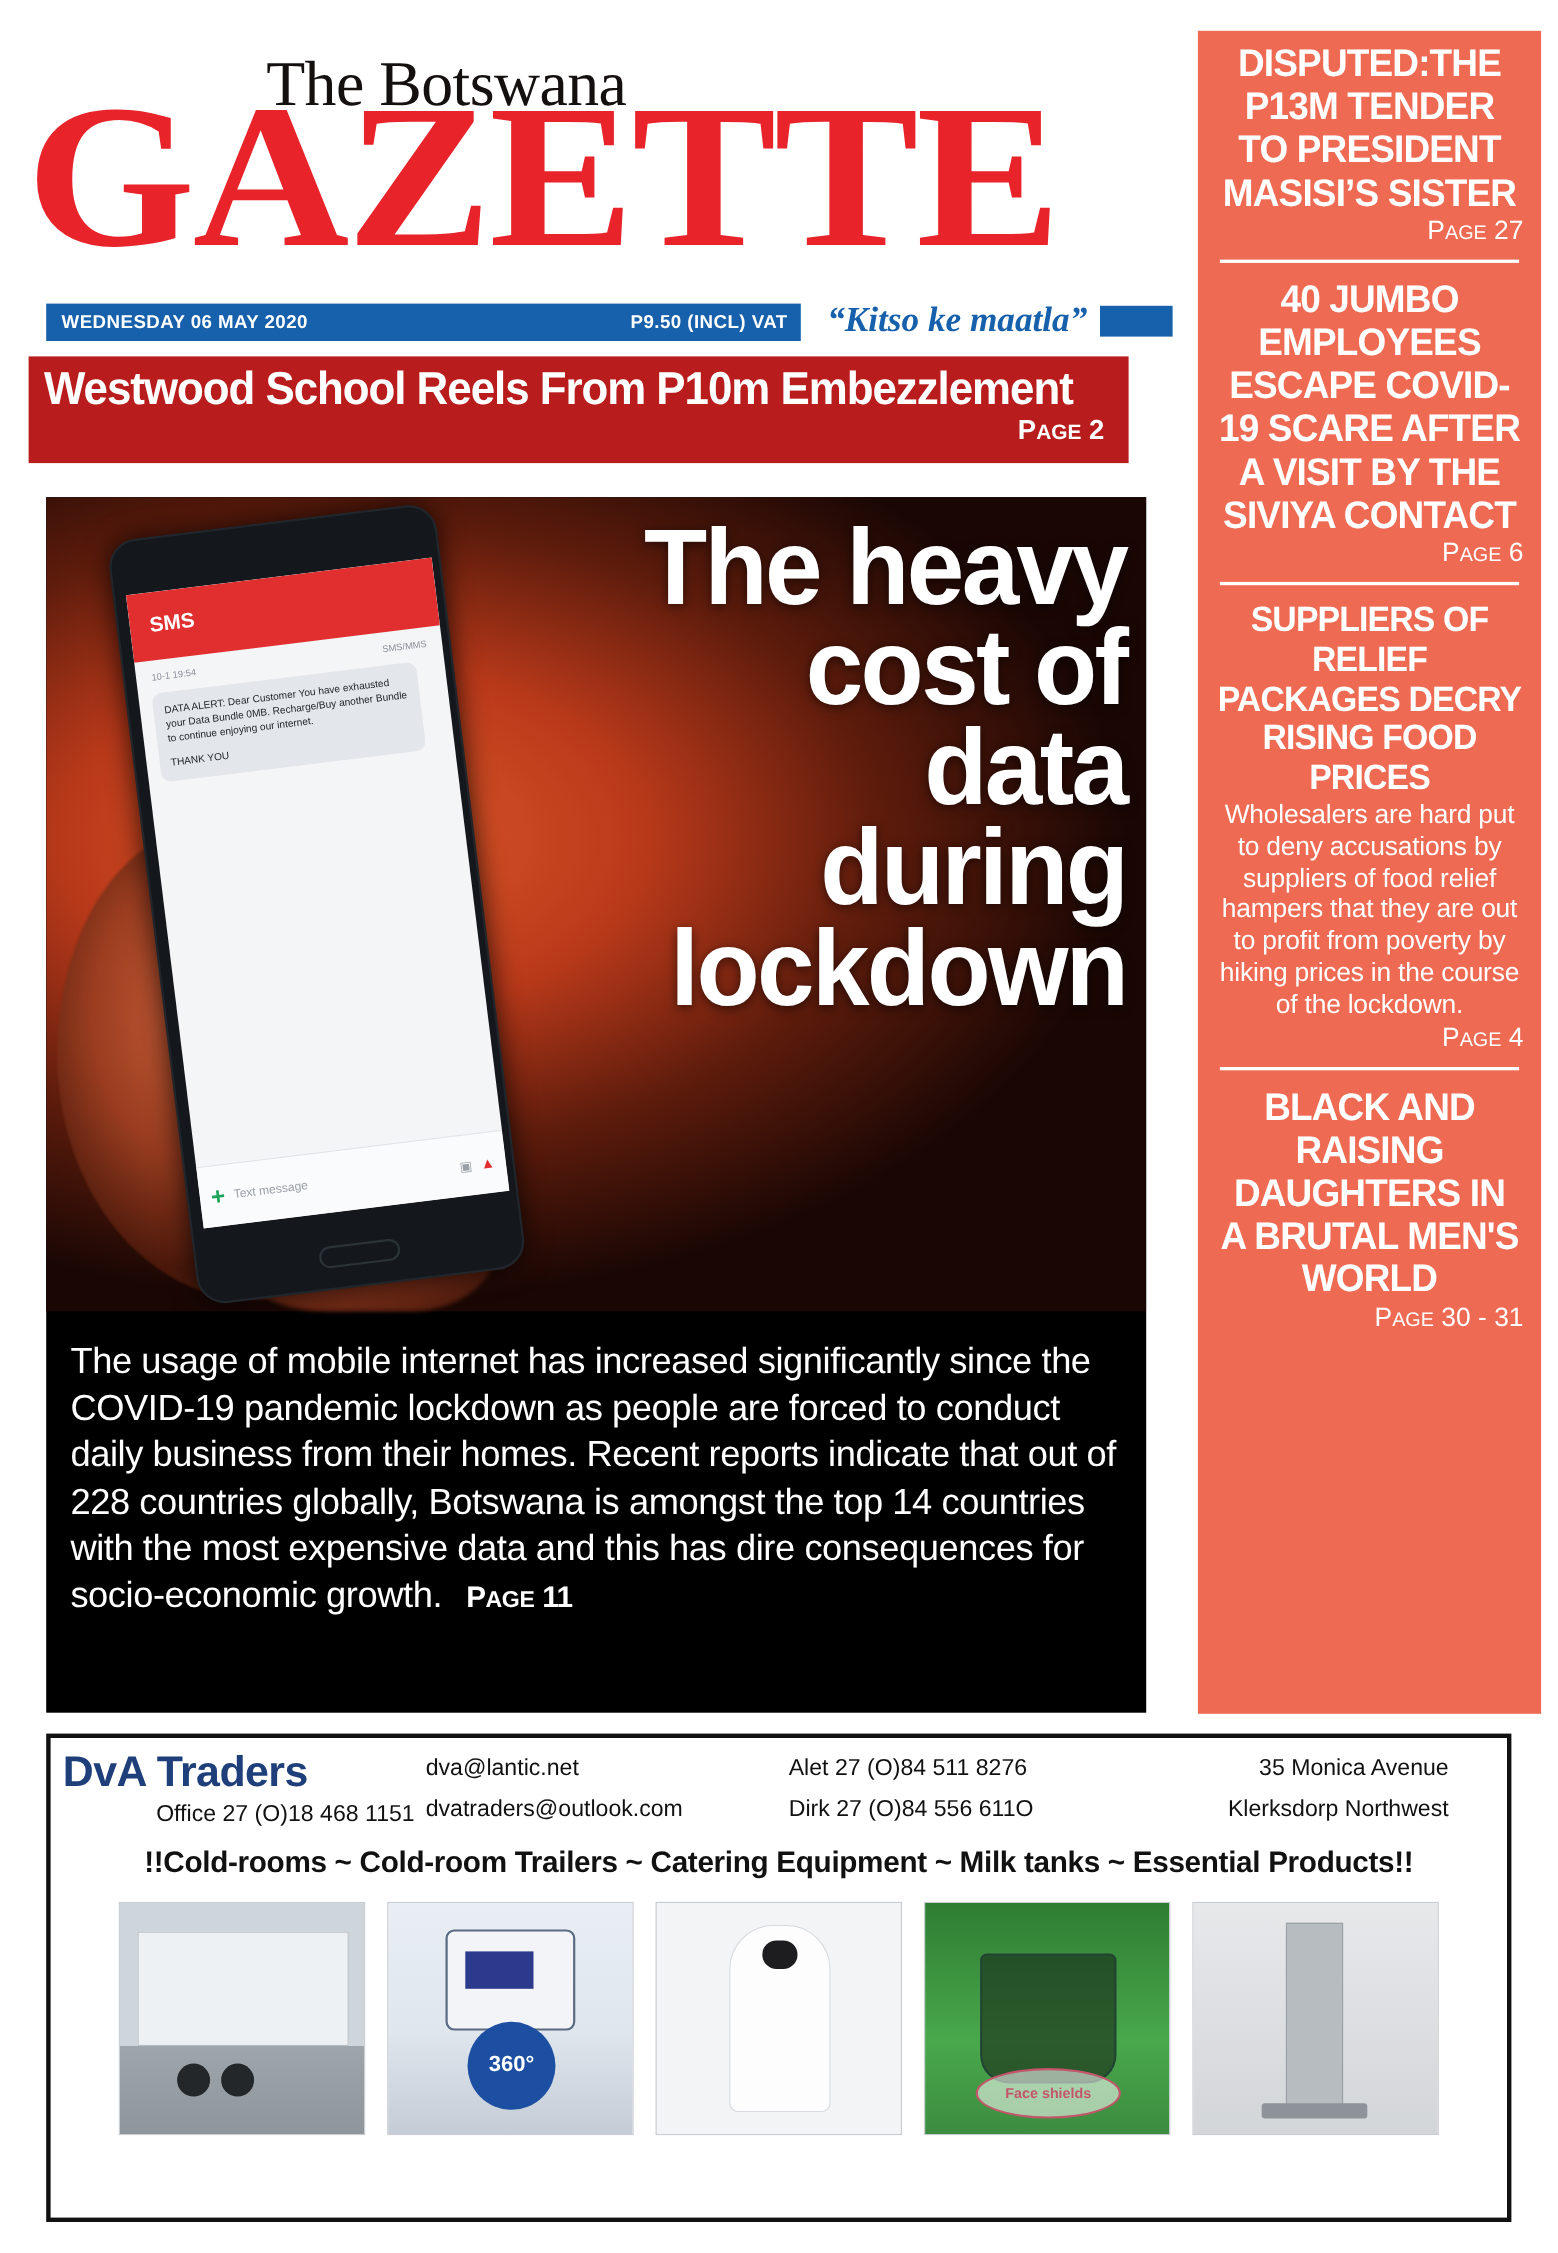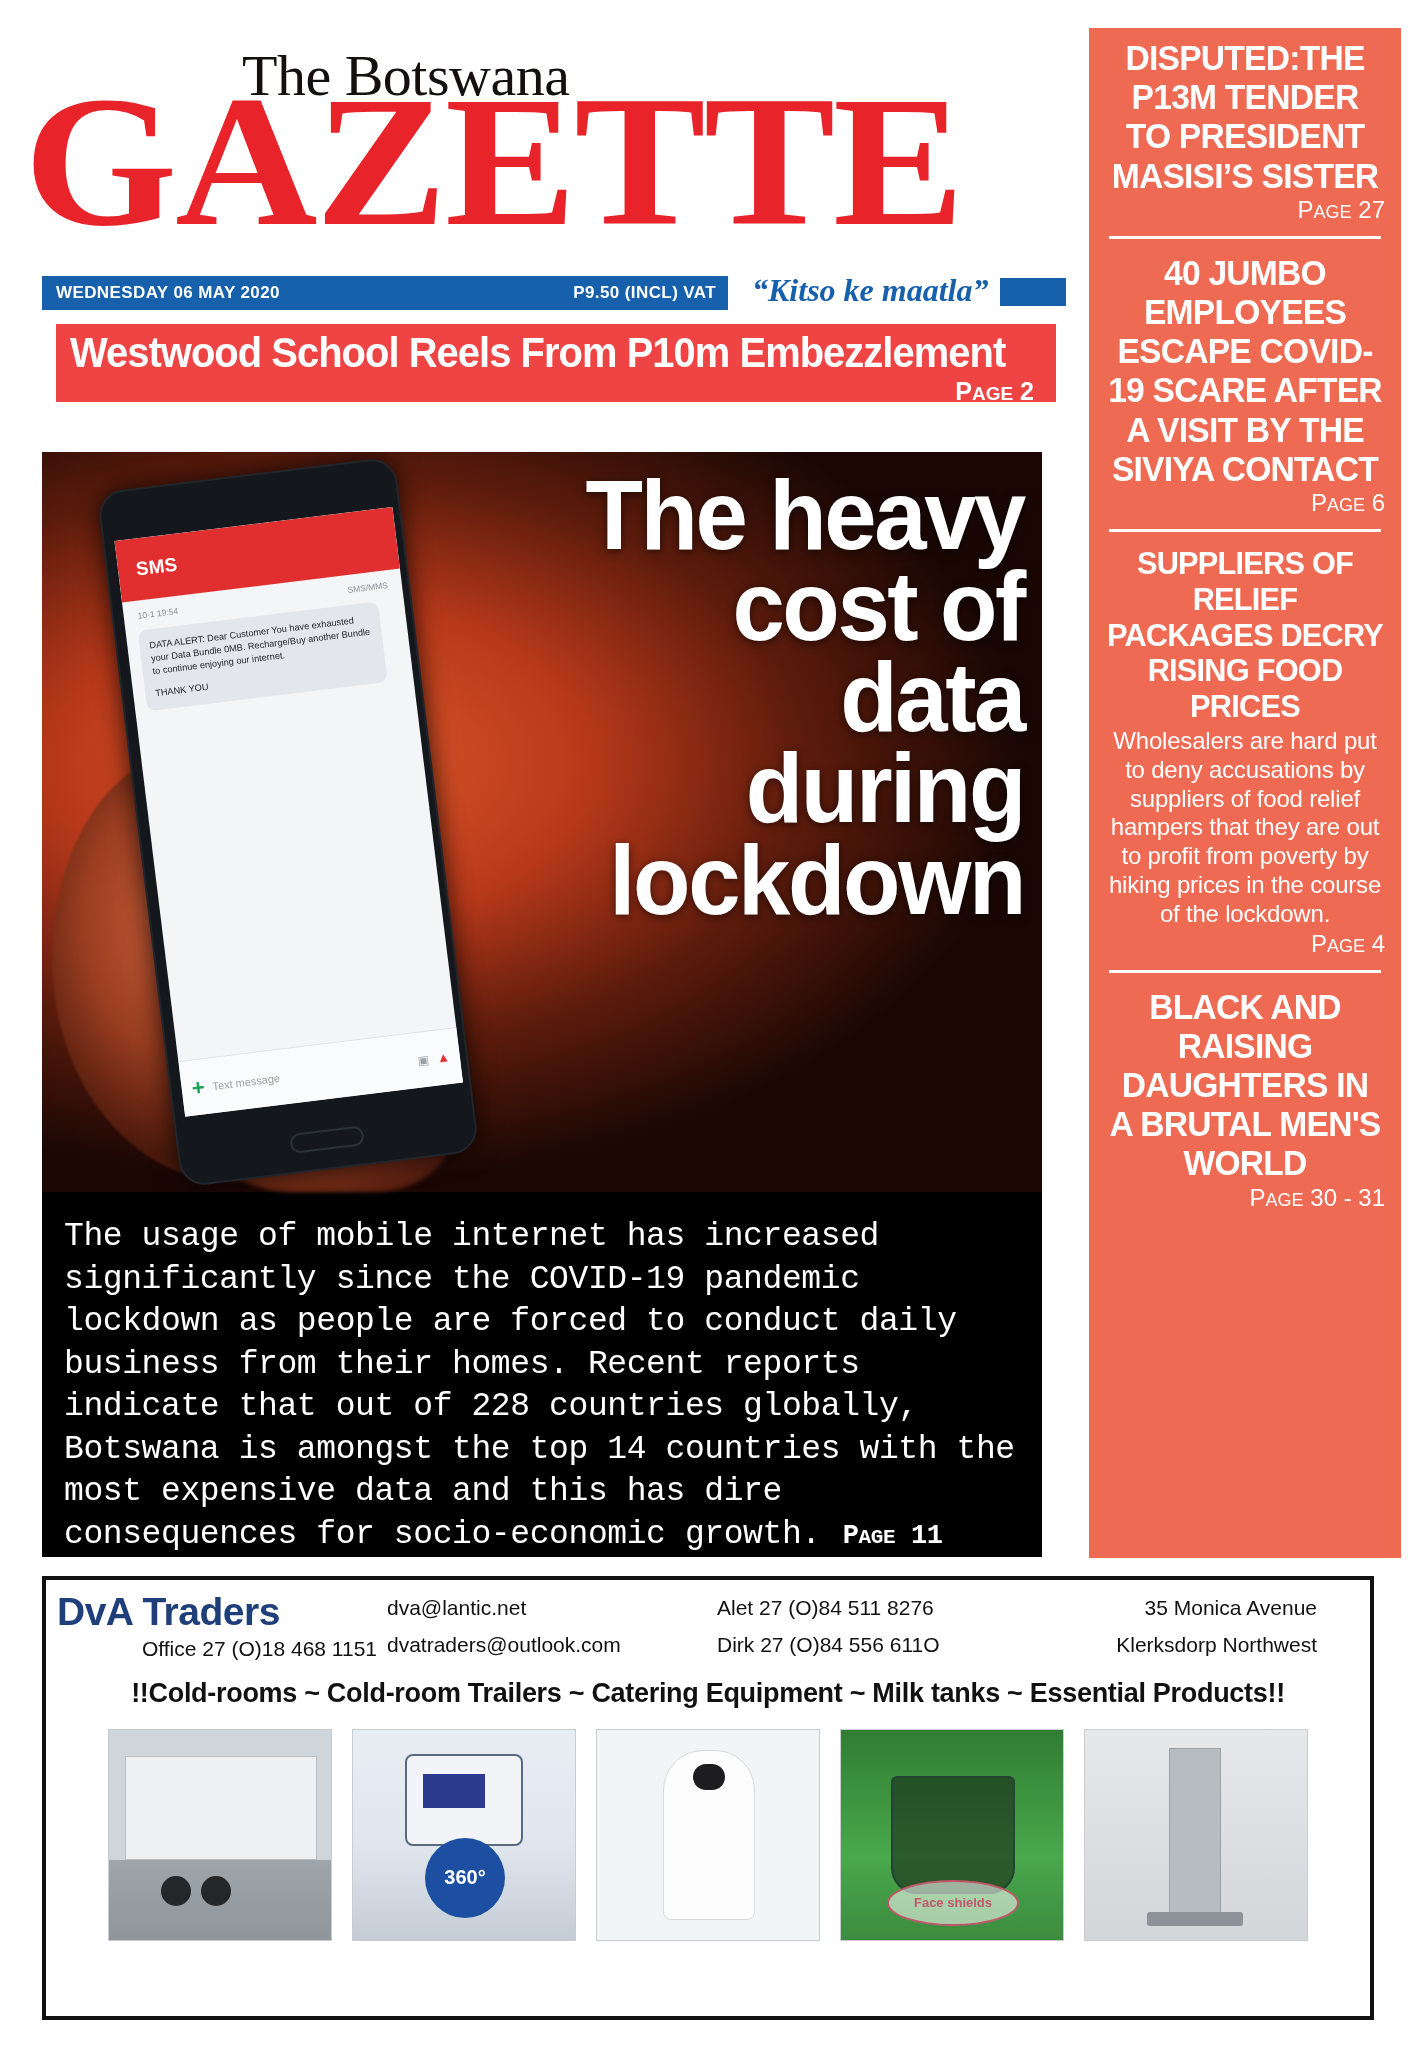--- a/index.html
+++ b/index.html
@@ -40,22 +40,22 @@
   .sc { font-size:13px;text-align:center; }
   .slogan {
     position:absolute; left:752px; top:272px;
     font-family:"Liberation Serif", serif; font-style:italic; font-weight:bold;
     font-size:32px; color:#1760ab; white-space:nowrap;
   }
   .blue-sq { position:absolute; left:1000px; top:278px; width:66px; height:28px; background:#1760ab; }
 
   
   .teaser {
-    position:absolute; left:56px; top:324px; width:1000px; height:78px;
-    background:#ef4444; color:#fff; padding:6px 14px 0 14px;
+    position:absolute; left:26px; top:324px; width:1000px; height:97px;
+    background:#b91c1c; color:#fff; padding:6px 14px 0 14px;
   }
   .teaser-title {
     font-family:"Liberation Sans", sans-serif; font-weight:bold;
     font-size:42px; letter-spacing:-1px; line-height:1.08;
     white-space:nowrap;
     transform: scaleX(0.95); transform-origin:left top;
   }
   .teaser-page {
     text-align:right; font-weight:bold; font-size:25px; margin-top:2px;
     padding-right:8px;
@@ -128,21 +128,21 @@
     position:absolute; right:18px; top:18px; width:580px;
     text-align:right; color:#fff;
     font-family:"Liberation Sans", sans-serif; font-weight:bold;
     font-size:98px; line-height:0.93; letter-spacing:-2.5px;
     text-shadow: 0 2px 10px rgba(0,0,0,.55);
   }
   .hero-headline div { transform: scaleX(0.96); transform-origin:right center; }
 
   .hero-standfirst {
     position:absolute; left:22px; top:764px; width:960px;
-    color:#fff; font-family:Liberation Mono, monospace;
+    color:#fff; font-family:Liberation Sans, sans-serif;
     font-size:33px; line-height:1.29; letter-spacing:-0.4px;
   }
   .hero-standfirst .pg {
     font-weight:bold; font-size:27px; margin-left:22px; white-space:nowrap;
   }
   .hero-standfirst .pg .sc3 { font-size:21px; }
 
   
   .sidebar {
     position:absolute; left:1062px; top:28px; width:312px; height:1530px;

